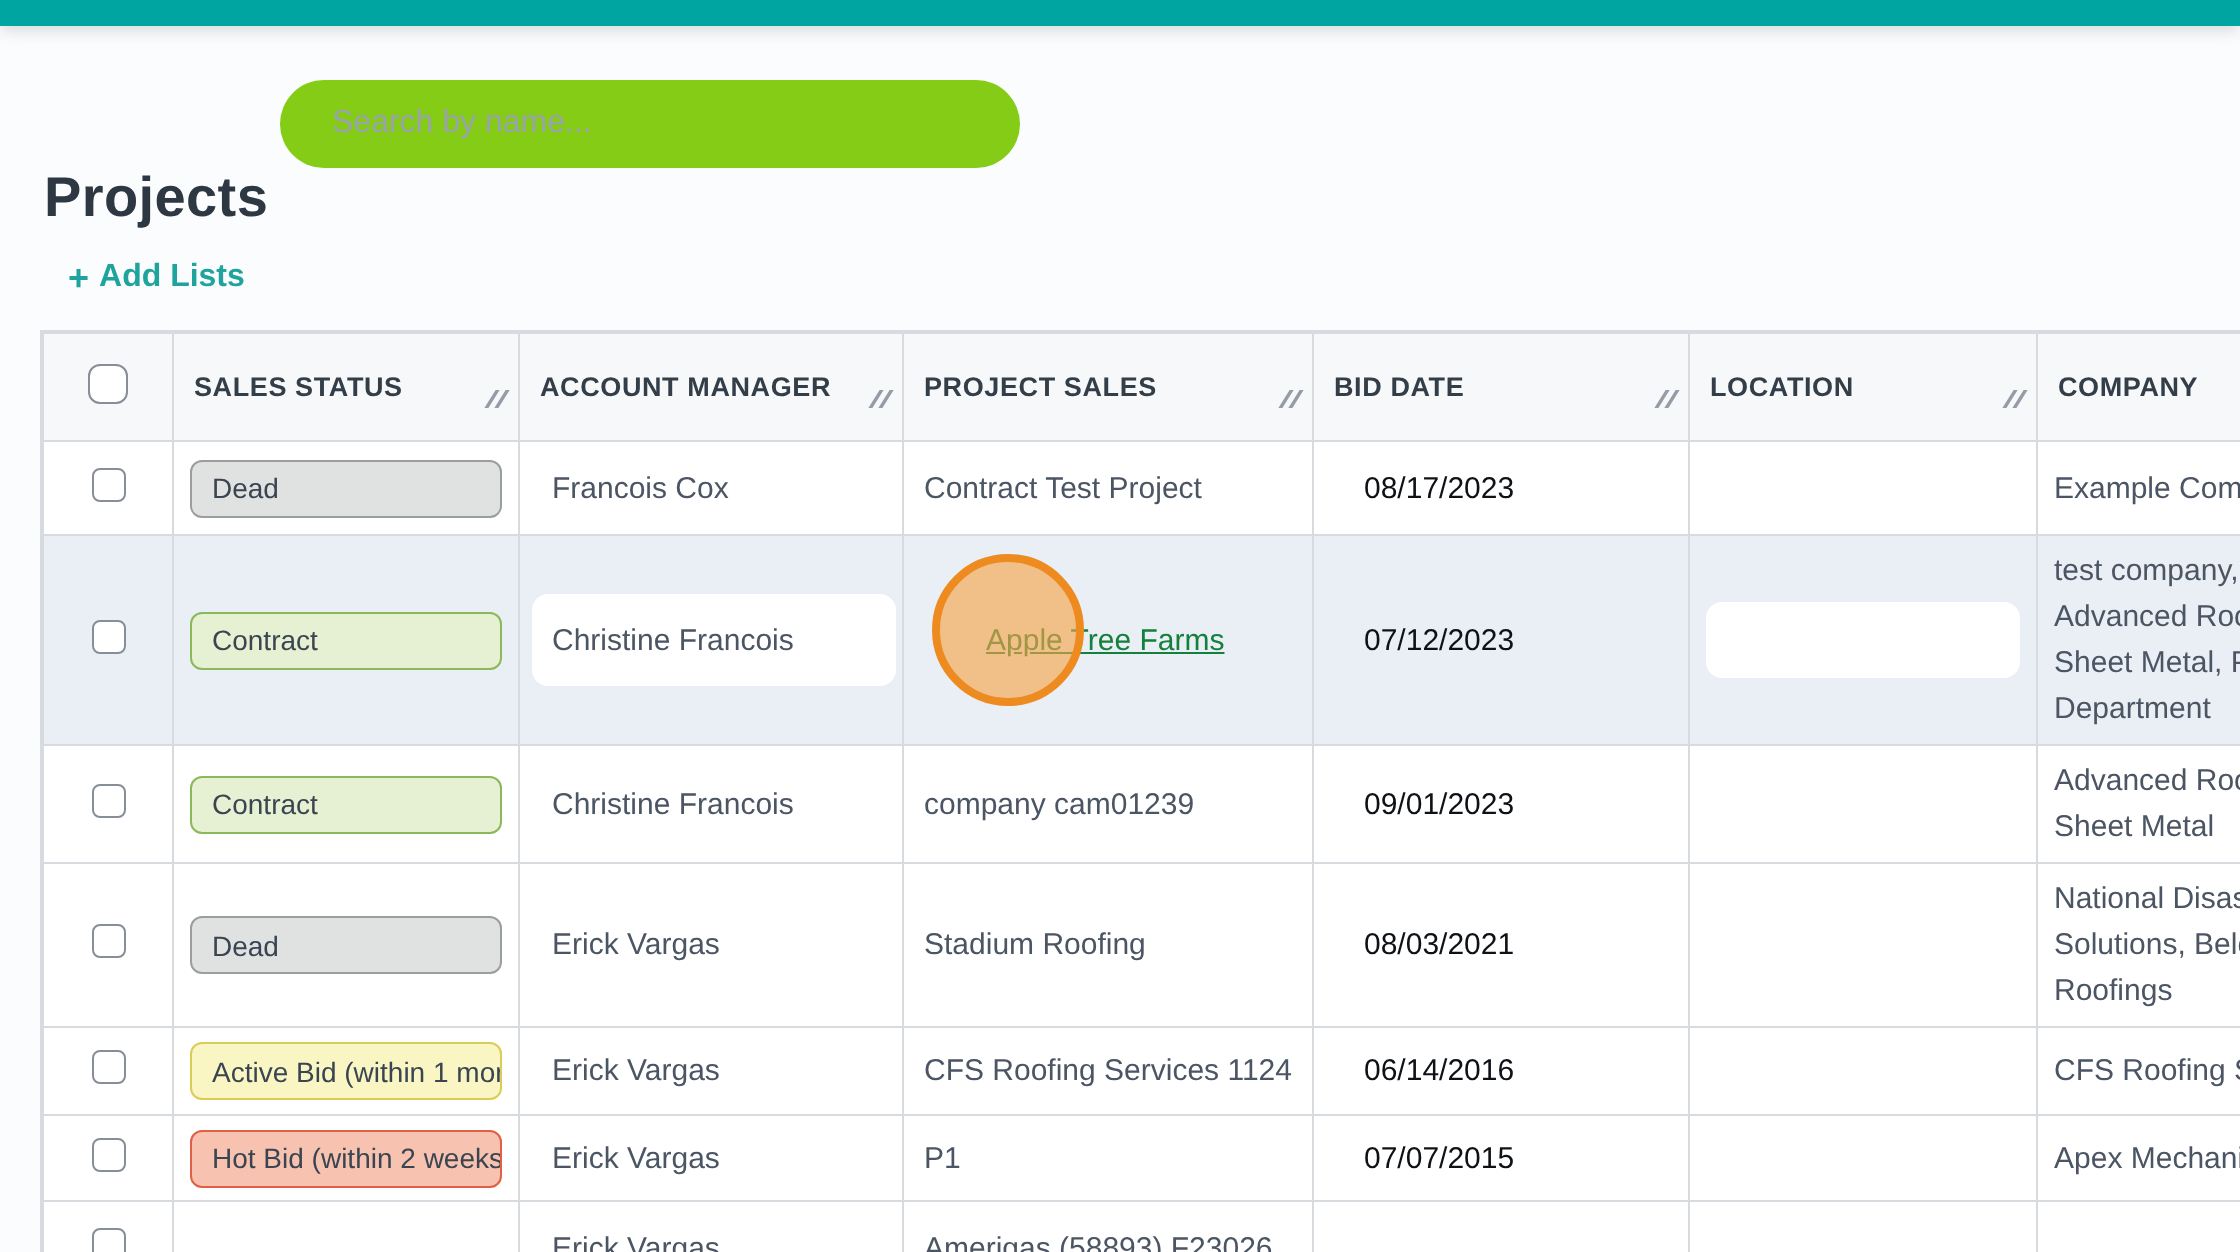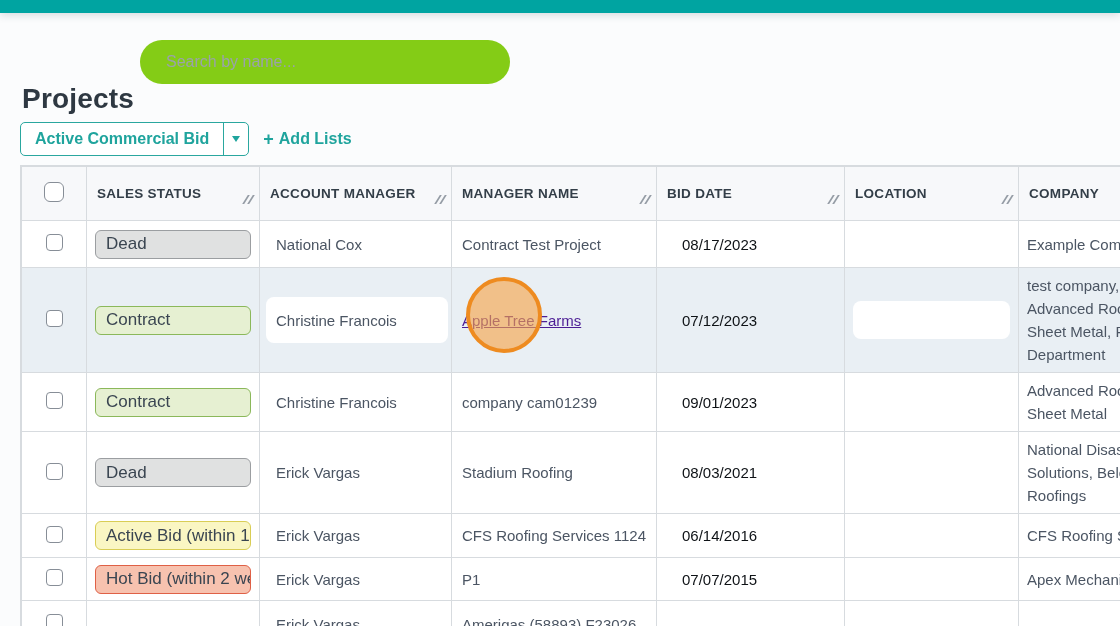--- a/index.html
+++ b/index.html
@@ -70,59 +70,53 @@
   }
   .cbx.head { width:20px; height:20px; border-radius:6px; }
   tbody td { font-size:15px; color:#4b5563; background:#fff; }
   tr.row-0 td{height:47px;} tr.row-1 td{height:95px;} tr.row-2 td{height:53px;}
   tr.row-3 td{height:73px;} tr.row-4 td{height:44px;} tr.row-5 td{height:43px;}
   tr.row-6 td{height:47px;}
   tr.hl td { background:#e9eff4; }
   td.td-status { padding:0 8px; }
   .badge {
     display:flex; align-items:center; width:100%; height:29px; padding:0 10px;
-    border-radius:6px; border:1px solid transparent; font-size:17px; color:#3a4551;
+    border-radius:6px; border:1px solid transparent; font-size:14px; color:#3a4551;
     white-space:nowrap; overflow:hidden; cursor:pointer;
   }
   td.td-mgr { padding:0 16px; position:relative; }
   td.td-proj { padding:0 10px; position:relative; }
   td.td-date { padding:0 25px; color:#0e1216;margin-top:33px; }
   td.td-loc { position:relative; }
   td.td-comp { padding:6px 8px; white-space:pre; line-height:23px; }
   .white-overlay {
     position:absolute; left:6px; right:3px; top:50%; transform:translateY(-50%);
     height:46px; background:#fff; border-radius:8px;
   }
   .white-input {
     position:absolute; left:8px; right:8px; top:50%; transform:translateY(-50%);
     height:38px; background:#fff; border-radius:8px; cursor:text;
   }
   .over-text { position:relative; z-index:2; }
-  .proj-link { color:#4c1d95; text-decoration:underline; cursor:pointer; position:relative; z-index:2; }
+  .proj-link { color:#15803d; text-decoration:underline; cursor:pointer; position:relative; z-index:2;margin-left:31px; }
   .click-circle {
     position:absolute; left:14px; top:9px; width:76px; height:76px; border-radius:50%;
     border:4px solid #ee8b20; background:rgba(246,163,71,.62); z-index:3; pointer-events:none;
   }
 </style>
 </head>
 <body>
 
 <div class="topbar" style="background: rgb(0, 164, 161);"></div>
 
 <h1 class="page-title">Projects</h1>
 
 <input class="search-pill" type="text" placeholder="Search by name..." style="">
 
 <div class="toolbar">
-  <div class="list-btn">
-    <span class="list-btn-label">Active Commercial Bid</span>
-    <span class="list-btn-caret">
-      <span class="caret-down"></span>
-    </span>
-  </div>
   <div class="add-lists">
     <span class="plus">+</span>
     <span>Add Lists</span>
   </div>
 </div>
 
 <div class="table-wrap">
   <table>
     <colgroup>
       <col class="c-check">
@@ -146,21 +140,21 @@
             </span>
         </th>
         <th>
           <span>ACCOUNT MANAGER</span>
           <span class="resize-glyph">
               <i></i>
               <i></i>
             </span>
         </th>
         <th>
-          <span>MANAGER NAME</span>
+          <span>PROJECT SALES</span>
           <span class="resize-glyph">
               <i></i>
               <i></i>
             </span>
         </th>
         <th>
           <span>BID DATE</span>
           <span class="resize-glyph">
               <i></i>
               <i></i>
@@ -177,21 +171,21 @@
           <span>COMPANY</span>
         </th>
       </tr>
     </thead>
     <tbody id="tbody">
         <tr class="row-0">
           <td class="td-check"><span class="cbx"></span></td>
           <td class="td-status">
             <span class="badge" style="background: rgb(224, 225, 225); border-color: rgb(155, 158, 161);">Dead</span>
           </td>
-          <td class="td-mgr"><span class="over-text">National Cox</span></td>
+          <td class="td-mgr"><span class="over-text">Francois Cox</span></td>
           <td class="td-proj"><span>Contract Test Project</span></td>
           <td class="td-date">08/17/2023</td>
           <td class="td-loc"></td>
           <td class="td-comp">Example Company</td>
         </tr>
         <tr class="row-1 hl">
           <td class="td-check"><span class="cbx"></span></td>
           <td class="td-status">
             <span class="badge" style="background: rgb(230, 240, 210); border-color: rgb(139, 184, 90);">Contract</span>
           </td>

